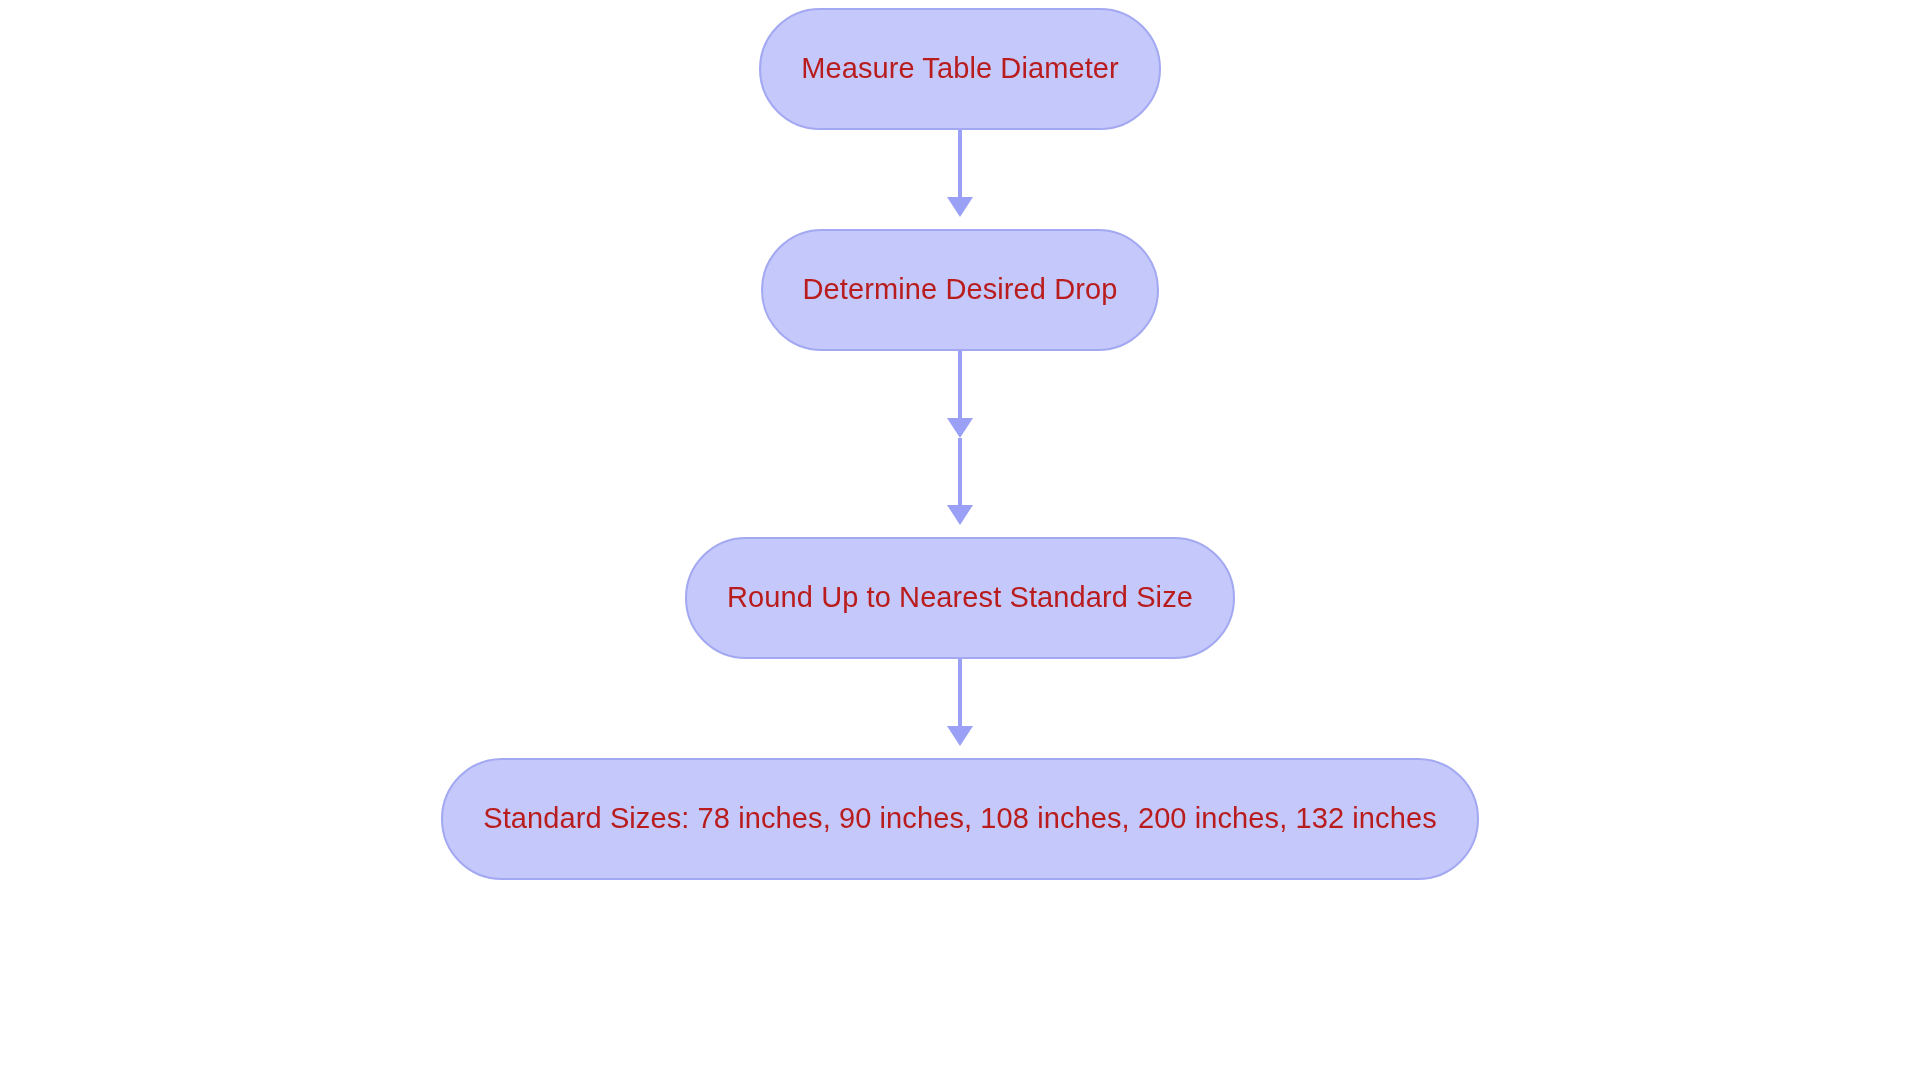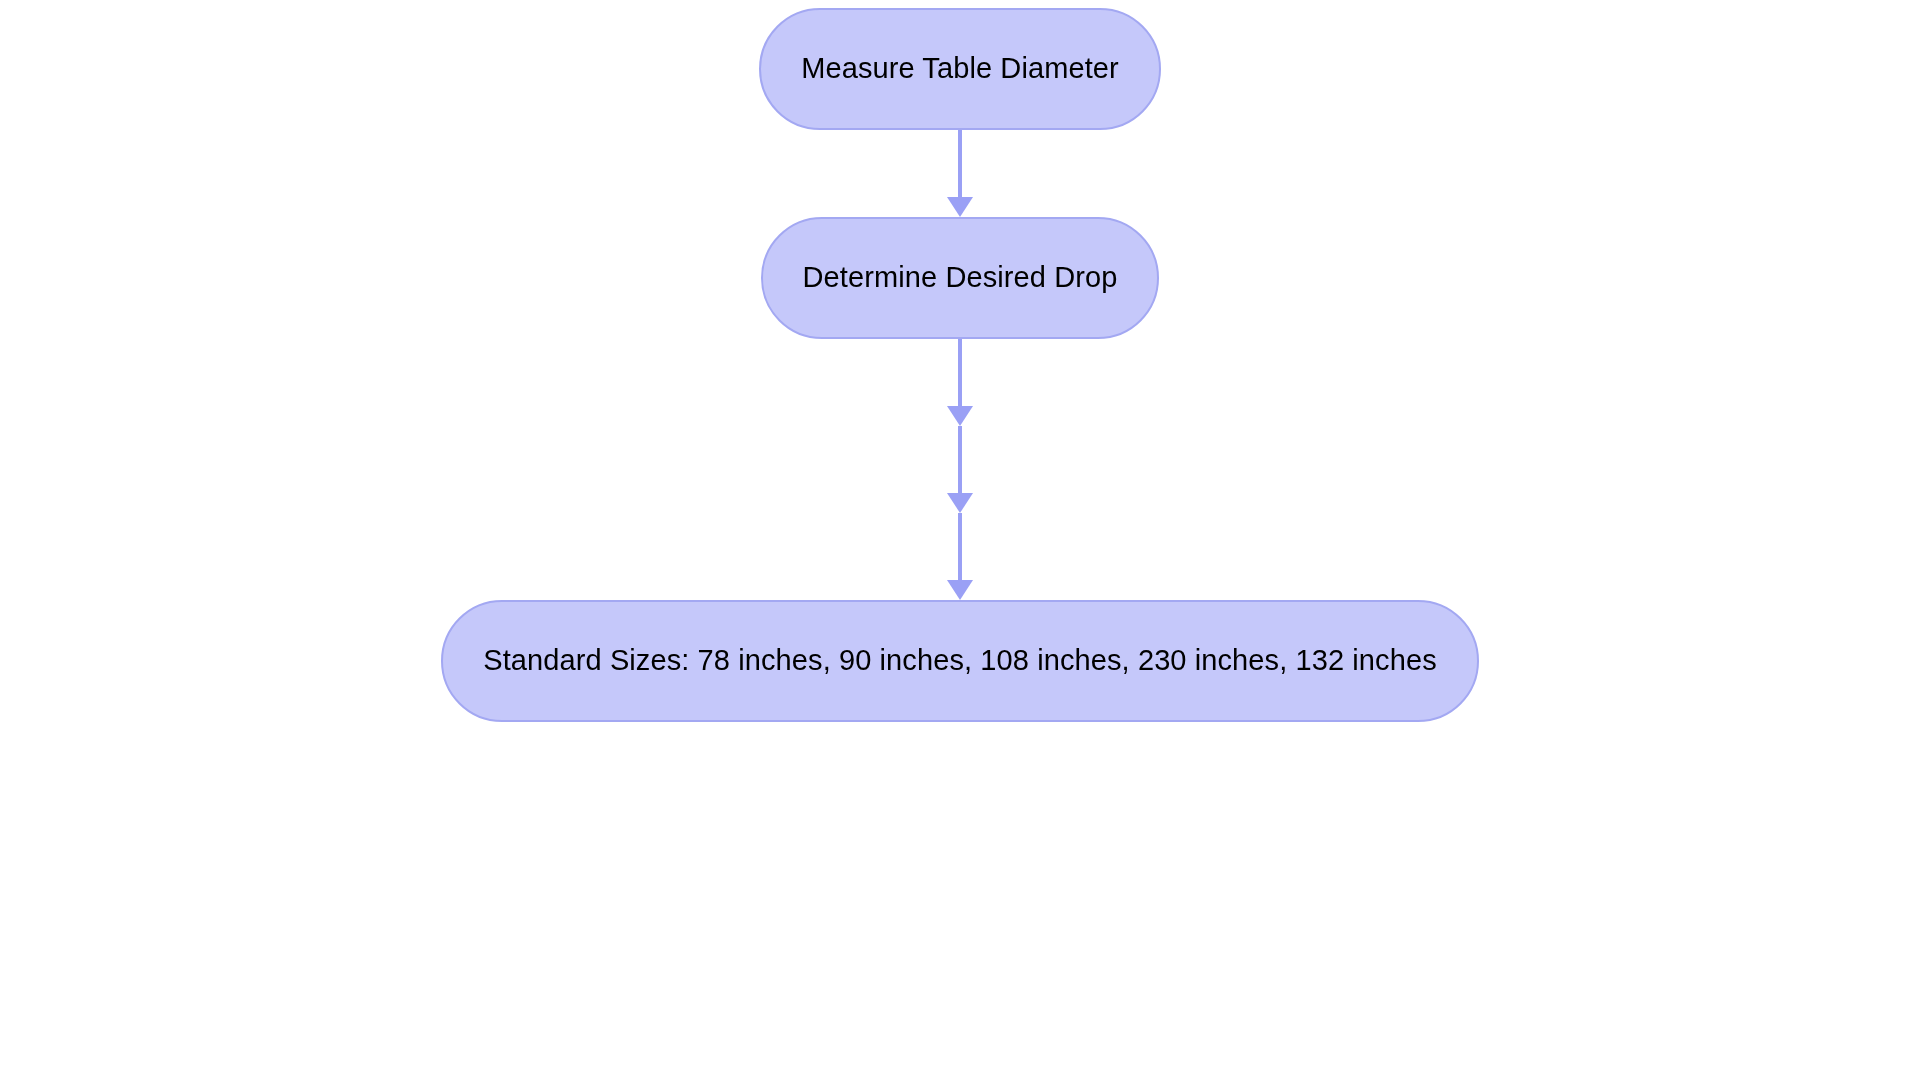--- a/index.html
+++ b/index.html
@@ -32,23 +32,24 @@
     box-sizing: border-box;
     height: 122px;
     background: #c5c8fa;
     border: 2px solid #a3a8f2;
     border-radius: 61px;
     display: flex;
     align-items: center;
     justify-content: center;
     padding: 0 40px;
     white-space: nowrap;
+    margin-top: 12px;
   }
   .node-label {
-    color: #000000;
+    color: #b91c1c;
     font-size: 29px;
     font-weight: 400;
     letter-spacing: 0.1px;
     line-height: 1.1;
   }
   .connector {
     position: relative;
     width: 30px;
     display: flex;
     flex-direction: column;
@@ -103,24 +104,27 @@
       <div class="shaft"></div>
       <div class="head"></div>
     </div>
 
 
     <div class="connector c2">
       <div class="shaft"></div>
       <div class="head"></div>
     </div>
 
+    <div class="node n3">
+      <span class="node-label">Round Up to Nearest Standard Size</span>
+    </div>
 
     <div class="connector c3">
       <div class="shaft"></div>
       <div class="head"></div>
     </div>
 
     <div class="node n4">
-      <span class="node-label">Standard Sizes: 78 inches, 90 inches, 108 inches, 230 inches, 132 inches</span>
+      <span class="node-label">Standard Sizes: 78 inches, 90 inches, 108 inches, 200 inches, 132 inches</span>
     </div>
 
   </div>
 </div>
 
 </body></html>

